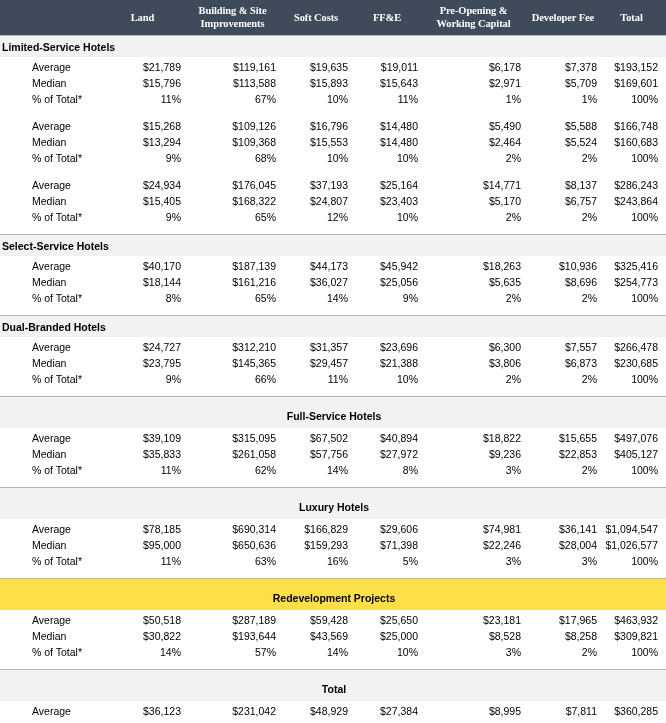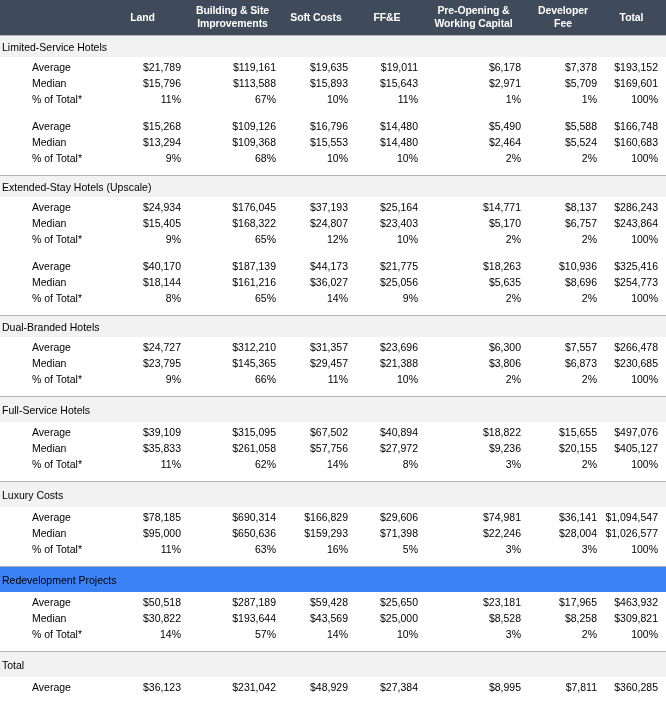--- a/index.html
+++ b/index.html
@@ -17,20 +17,21 @@
   }
   table.cost-table {
     width: 666px;
     border-collapse: collapse;
     table-layout: fixed;
     font-size: 10.5px;
   }
   
   thead tr.header-row {
     background: #3f4a5a;
+    font-family: Liberation Serif, serif;
   }
   thead th {
     color: #ffffff;
     font-weight: bold;
     font-size: 10.5px;
     padding: 4px 0 5px 0;
     vertical-align: middle;
     line-height: 13px;
     text-align: center;
     letter-spacing: -0.1px;
@@ -46,33 +47,34 @@
   col.c-land  { width: 85px; }
   col.c-bldg  { width: 95px; }
   col.c-soft  { width: 72px; }
   col.c-ffe   { width: 70px; }
   col.c-preop { width: 103px; }
   col.c-dev   { width: 76px; }
   col.c-total { width: 61px; }
 
   
   tr.group-row td {
-    font-weight: normal;
+    font-weight: bold;
     font-size: 10.5px;
     padding: 3px 0 3px 2px;
     border-top: 1px solid #b4b4b4;
     background: #f2f2f2;
     height: 15px;
     color: #000000;
   }
   tr.group-row.plain td {
-    background: #3b82f6;
+    background: #fde047;
   }
   tr.group-row.tall td {
-    padding: 5px 0 5px 2px;
+    padding: 11px 0 5px 2px;
+    text-align: center;
   }
   
   tr.data-row td {
     padding: 1px 0 1px 0;
     font-size: 10.5px;
     line-height: 14px;
     background: #ffffff;
     height: 14px;
   }
   tr.data-row td.metric {
@@ -188,23 +190,20 @@
         <td class="num">68%</td>
         <td class="num">10%</td>
         <td class="num">10%</td>
         <td class="num">2%</td>
         <td class="num">2%</td>
         <td class="num">100%</td>
       </tr>
       <tr class="spacer-row">
         <td colspan="8"></td>
       </tr>
-      <tr class="group-row">
-        <td colspan="8">Extended-Stay Hotels (Upscale)</td>
-      </tr>
       <tr class="data-row first-metric">
         <td class="metric">Average</td>
         <td class="num">$24,934</td>
         <td class="num">$176,045</td>
         <td class="num">$37,193</td>
         <td class="num">$25,164</td>
         <td class="num">$14,771</td>
         <td class="num">$8,137</td>
         <td class="num">$286,243</td>
       </tr>
@@ -224,26 +223,29 @@
         <td class="num">65%</td>
         <td class="num">12%</td>
         <td class="num">10%</td>
         <td class="num">2%</td>
         <td class="num">2%</td>
         <td class="num">100%</td>
       </tr>
       <tr class="spacer-row">
         <td colspan="8"></td>
       </tr>
+      <tr class="group-row">
+        <td colspan="8">Select-Service Hotels</td>
+      </tr>
       <tr class="data-row first-metric">
         <td class="metric">Average</td>
         <td class="num">$40,170</td>
         <td class="num">$187,139</td>
         <td class="num">$44,173</td>
-        <td class="num">$21,775</td>
+        <td class="num">$45,942</td>
         <td class="num">$18,263</td>
         <td class="num">$10,936</td>
         <td class="num">$325,416</td>
       </tr>
       <tr class="data-row">
         <td class="metric">Median</td>
         <td class="num">$18,144</td>
         <td class="num">$161,216</td>
         <td class="num">$36,027</td>
         <td class="num">$25,056</td>
@@ -313,38 +315,38 @@
         <td class="num">$15,655</td>
         <td class="num">$497,076</td>
       </tr>
       <tr class="data-row">
         <td class="metric">Median</td>
         <td class="num">$35,833</td>
         <td class="num">$261,058</td>
         <td class="num">$57,756</td>
         <td class="num">$27,972</td>
         <td class="num">$9,236</td>
-        <td class="num">$20,155</td>
+        <td class="num">$22,853</td>
         <td class="num">$405,127</td>
       </tr>
       <tr class="data-row last-metric">
         <td class="metric">% of Total*</td>
         <td class="num">11%</td>
         <td class="num">62%</td>
         <td class="num">14%</td>
         <td class="num">8%</td>
         <td class="num">3%</td>
         <td class="num">2%</td>
         <td class="num">100%</td>
       </tr>
       <tr class="spacer-row">
         <td colspan="8"></td>
       </tr>
       <tr class="group-row tall">
-        <td colspan="8">Luxury Costs</td>
+        <td colspan="8">Luxury Hotels</td>
       </tr>
       <tr class="data-row first-metric">
         <td class="metric">Average</td>
         <td class="num">$78,185</td>
         <td class="num">$690,314</td>
         <td class="num">$166,829</td>
         <td class="num">$29,606</td>
         <td class="num">$74,981</td>
         <td class="num">$36,141</td>
         <td class="num">$1,094,547</td>

